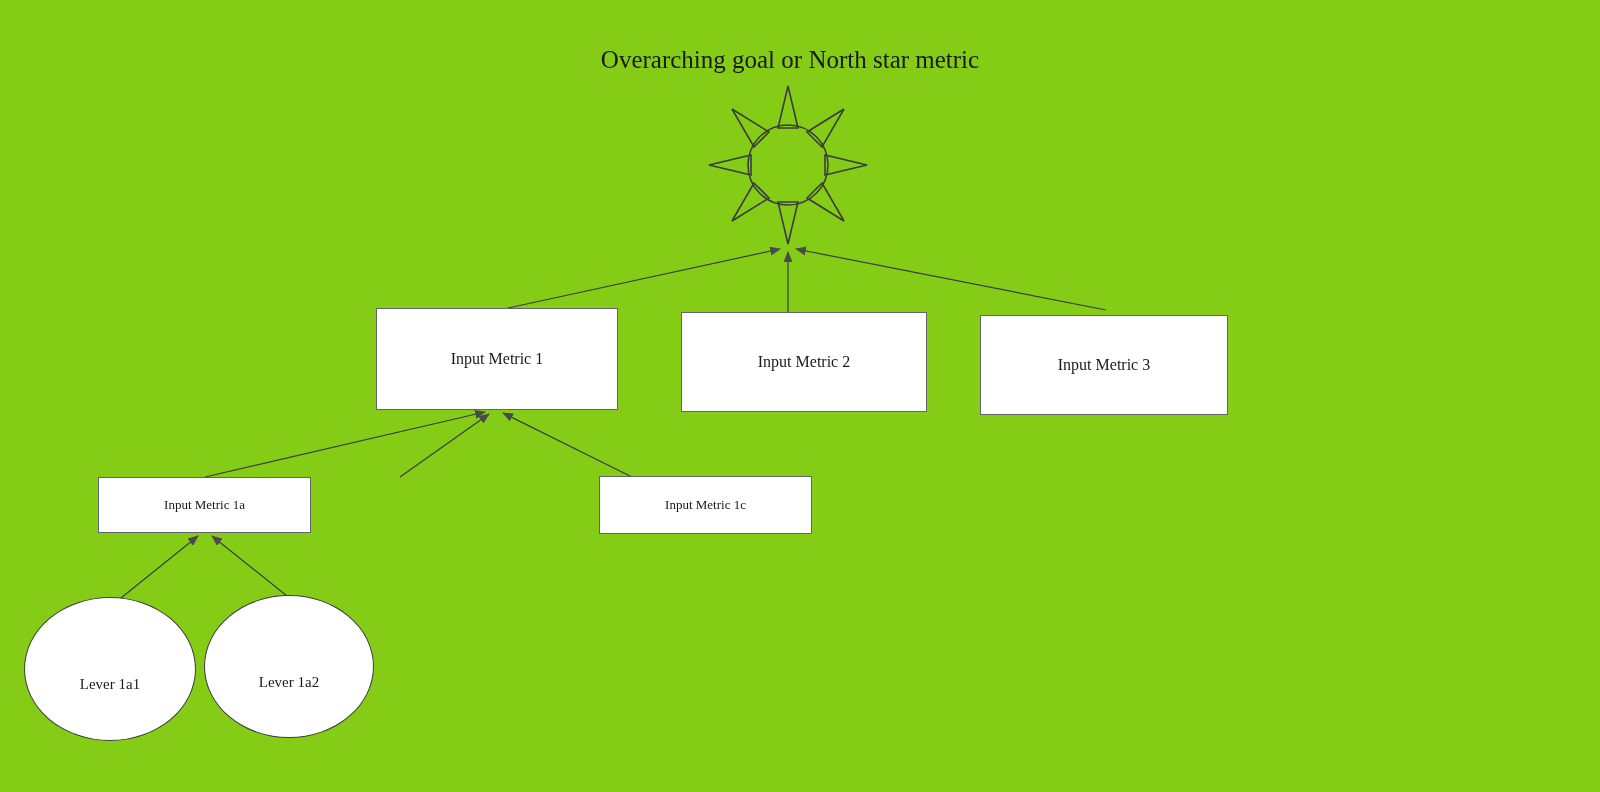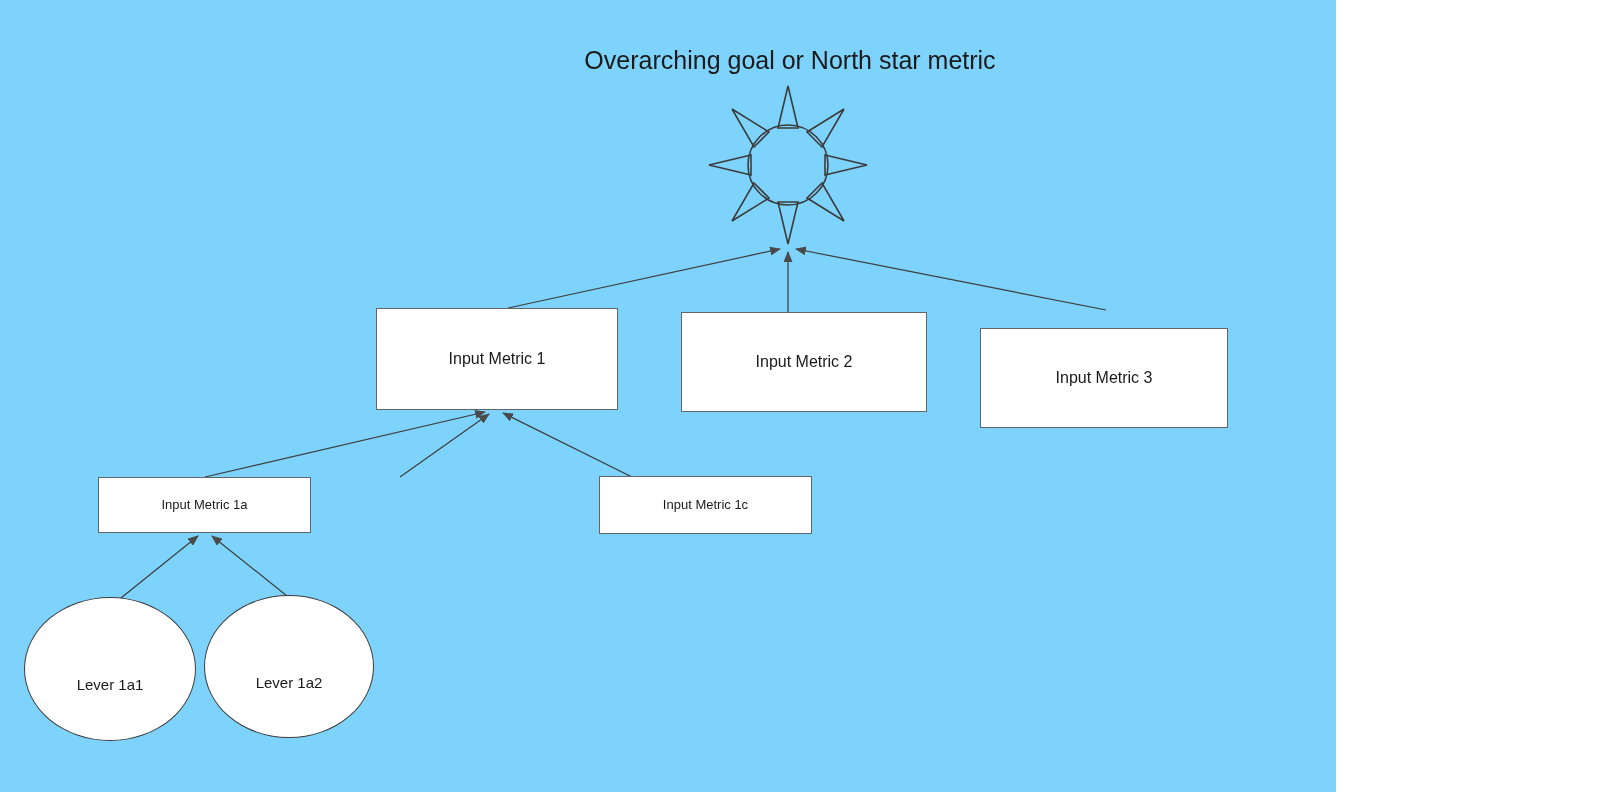--- a/index.html
+++ b/index.html
@@ -10,23 +10,24 @@
   }
   body {
     width: 1600px;
     height: 792px;
     overflow: hidden;
     font-family: "Liberation Sans", sans-serif;
     color: #1a1a1a;
   }
   #canvas {
     position: relative;
-    width: 1336px;
+    width: 1600px;
     height: 792px;
-    background: #7dd3fc;
+    background: #84cc16;
+    font-family: Liberation Serif, serif;
   }
   #edges {
     position: absolute;
     left: 0;
     top: 0;
     width: 1600px;
     height: 792px;
     pointer-events: none;
   }
   .node {
@@ -124,21 +125,21 @@
   </svg>
 
   <div class="node box" style="left:376px; top:308px; width:242px; height:102px;">
     <span class="node-label lvl1-label">Input Metric 1</span>
   </div>
 
   <div class="node box" style="left:681px; top:312px; width:246px; height:100px;">
     <span class="node-label lvl1-label">Input Metric 2</span>
   </div>
 
-  <div class="node box" style="left:980px; top:328px; width:248px; height:100px;">
+  <div class="node box" style="left:980px; top:315px; width:248px; height:100px;">
     <span class="node-label lvl1-label">Input Metric 3</span>
   </div>
 
   <div class="node box" style="left:98px; top:477px; width:213px; height:56px;">
     <span class="node-label lvl2-label">Input Metric 1a</span>
   </div>
 
 
   <div class="node box" style="left:559px; top:476px; width:213px; height:58px;margin-left:40px;">
     <span class="node-label lvl2-label">Input Metric 1c</span>

